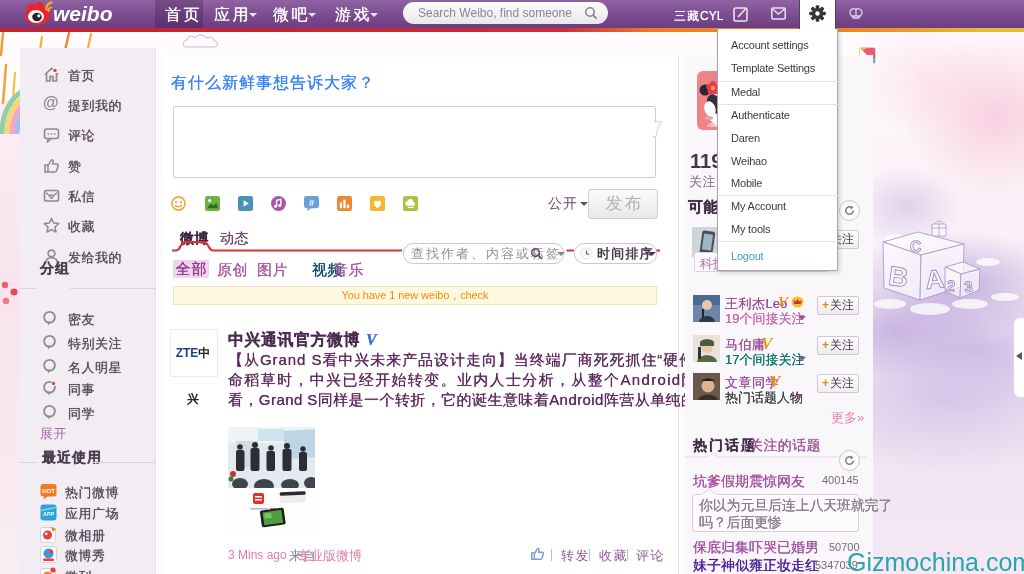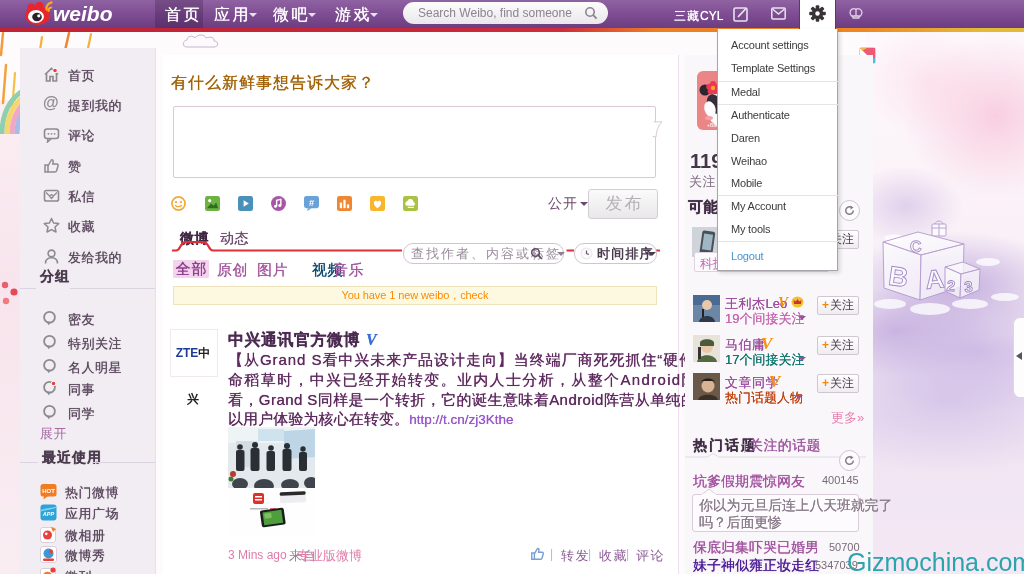--- a/index.html
+++ b/index.html
@@ -237,21 +237,21 @@
       <span class="tx">收藏</span>
     </div>
  <div class="sbitem" style="top:201px">
       <svg class="ic" viewBox="0 0 17 17">
         <circle cx="8.5" cy="5.5" r="3.4" fill="none" stroke="#8d8a90" stroke-width="1.6"></circle>
         <path d="M2.5 15.5 C2.5 11.5 5 9.8 8.5 9.8 C12 9.8 14.5 11.5 14.5 15.5" fill="none" stroke="#8d8a90" stroke-width="1.6"></path>
       </svg>
       <span class="tx">发给我的</span>
     </div>
  <div class="sbline" style="left:0;top:240px;width:16px"></div>
- <div class="sbhead" style="top:220px">分组</div>
+ <div class="sbhead" style="top:212px">分组</div>
  <div class="sbline" style="left:50px;top:240px;width:85px"></div>
  <div class="sbitem" style="top:263px;left:21px">
       <svg class="ic" viewBox="0 0 17 17">
         <circle cx="8.5" cy="7.2" r="5.4" fill="none" stroke="#8d8a90" stroke-width="1.8"></circle>
         <path d="M5.5 11.5 L7.8 15.2 L10.2 11.8" fill="#8d8a90"></path>
       </svg>
       <span class="tx" style="left:27px">密友</span>
     </div>
  <div class="sbitem" style="top:287px;left:21px">
       <svg class="ic" viewBox="0 0 17 17">
@@ -326,21 +326,21 @@
         <rect x="0.5" y="1.5" width="15" height="15" rx="2.5" fill="#fff" stroke="#d8cfda" stroke-width="1"></rect>
         <circle cx="7.5" cy="9.5" r="4.8" fill="#f07c23"></circle>
         <circle cx="7.5" cy="9.5" r="2.2" fill="#fff"></circle>
         <circle cx="13" cy="3" r="2.6" fill="#e8403d"></circle>
       </svg>
       <span class="tx">微刊</span>
     </div>
 </div>
 
 <div id="main" class="ab">
- <div class="ab ts" style="left:8px;top:18px;font-size:16px;color:#a16207;letter-spacing:1px">有什么新鲜事想告诉大家？</div>
+ <div class="ab ts" style="left:8px;top:18px;font-size:16px;color:#3b82f6;letter-spacing:1px">有什么新鲜事想告诉大家？</div>
  <div class="ab" style="left:10px;top:51px;width:481px;height:70px;background:#fff;border:1px solid #d8c8da;border-radius:2px"></div>
  <svg class="ab" style="left:489px;top:66px" width="12" height="17" viewBox="0 0 12 17">
       <path d="M1 1 L10 0.8 C6 5 4.5 10 4 16 L1 15.5 Z" fill="#fff" stroke="#d8c8da" stroke-width="1"></path>
       <rect x="0" y="1" width="2.2" height="14" fill="#fff"></rect>
     </svg>
 
  <svg class="ab" style="left:8px;top:141px" width="15" height="15" viewBox="0 0 16 16">
       <circle cx="8" cy="8" r="7" fill="#fffdf8" stroke="#f3a93c" stroke-width="1.8"></circle>
       <circle cx="5.4" cy="6.4" r="1.2" fill="#f3a93c"></circle>
       <circle cx="10.6" cy="6.4" r="1.2" fill="#f3a93c"></circle>
@@ -414,21 +414,20 @@
  <div class="ab" style="left:149px;top:206px;font-size:15px;color:#0c4a6e;letter-spacing:0.5px;text-shadow:0 0 0.7px currentColor">视频</div>
  <div class="ab" style="left:170px;top:206px;font-size:15px;color:#a4589e;letter-spacing:0.5px;text-shadow:0 0 0.7px currentColor">音乐</div>
 
  <div class="ab" style="left:10px;top:231px;width:482px;height:17px;background:#fdf9e1;border:1px solid #eee3ba;font-size:11px;color:#fe8a00;text-align:center;line-height:17px;letter-spacing:-0.1px">You have 1 new weibo<span>，</span>check</div>
 
  <div class="ab" style="left:7px;top:274px;width:46px;height:46px;background:#fff;border:1px solid #f0eaf0;text-align:center;line-height:46px;font-size:12px;font-weight:bold"><span style="color:#1e3c96">ZTE</span><span style="color:#222" class="cj2">中兴</span></div>
  <div class="ab" style="left:65px;top:275px;font-size:16px;font-weight:bold;color:#4a2a50;text-shadow:0 0 0.7px currentColor"><span style="letter-spacing:0.5px">中兴通讯官方微博</span><span style="color:#3a6ed8;font-family:'Liberation Serif',serif;font-style:italic;font-size:16px;margin-left:6px">V</span></div>
  <div class="ab" id="pl1" style="text-shadow:0 0 0.7px currentColor;left:65px;top:296px;font-size:15px;color:#5d2a5d;white-space:nowrap;letter-spacing:0.95px">【从Grand S看中兴未来产品设计走向】当终端厂商死死抓住“硬件升级”这根救</div>
  <div class="ab" id="pl2" style="text-shadow:0 0 0.7px currentColor;left:65px;top:315.5px;font-size:15px;color:#5d2a5d;white-space:nowrap;letter-spacing:1.35px">命稻草时，中兴已经开始转变。业内人士分析，从整个Android阵营的发展来</div>
  <div class="ab" id="pl3" style="text-shadow:0 0 0.7px currentColor;left:65px;top:336px;font-size:15px;color:#5d2a5d;white-space:nowrap;letter-spacing:0.43px">看，Grand S同样是一个转折，它的诞生意味着Android阵营从单纯的硬件拼杀向</div>
- <div class="ab" id="pl4" style="text-shadow:0 0 0.7px currentColor;left:65px;top:355px;font-size:15px;color:#5d2a5d;white-space:nowrap;letter-spacing:0.1px">以用户体验为核心在转变。<span style="color:#9757c8;letter-spacing:0;font-size:13.5px">http://t.cn/zj3Kthe</span></div>
 
  <svg class="ab" style="left:65px;top:372px" width="87" height="108" viewBox="0 0 87 108">
   <rect width="87" height="61" fill="#e3e9ec"></rect>
   <rect x="0" y="0" width="87" height="16" fill="#eef3f5"></rect>
   <rect x="30" y="2" width="26" height="12" fill="#cfe3ef"></rect>
   <rect x="56" y="8" width="31" height="28" fill="#bdd5e4" transform="skewY(-4)"></rect>
   <rect x="8" y="14" width="22" height="26" fill="#d4dde2"></rect>
   <g fill="#2a2e35">
    <circle cx="12" cy="20" r="2.8"></circle>
         <rect x="8" y="23" width="8.5" height="21" rx="2"></rect>
@@ -549,21 +548,21 @@
  <div class="btn-follow" style="left:132px;top:281px"><span class="plus">+</span><span style="letter-spacing:0">关注</span></div>
 
  <svg class="ab" style="left:8px;top:318px" width="27" height="27" viewBox="0 0 27 27">
       <rect width="27" height="27" fill="#6a5848"></rect>
       <circle cx="15" cy="13" r="6.5" fill="#d8b494"></circle>
       <path d="M8 10 C8 4 22 4 22 10 L22 8 L8 8 Z" fill="#2a2018"></path>
       <path d="M5 27 C6 20 24 20 25 27 Z" fill="#3a3028"></path>
     </svg>
  <div class="ab" style="left:40px;top:319px;font-size:13px;color:#9c4f9c;letter-spacing:0.5px;text-shadow:0 0 0.6px currentColor">文章同学</div>
  <div class="ab" style="left:84px;top:317px;color:#f5920f;font-family:'Liberation Serif',serif;font-style:italic;font-weight:bold;font-size:17px">V</div>
- <div class="ab" style="left:40px;top:334px;font-size:13px;color:#c2410c;letter-spacing:0;text-shadow:0 0 0.6px currentColor">热门话题人物</div>
+ <div class="ab" style="left:40px;top:334px;font-size:13px;color:#404040;letter-spacing:0;text-shadow:0 0 0.6px currentColor">热门话题人物</div>
  <span class="caret ab" style="left:106px;top:340px;border-top-color:#9c4f9c"></span>
  <div class="btn-follow" style="left:132px;top:319px"><span class="plus">+</span><span style="letter-spacing:0">关注</span></div>
  <div class="ab" style="left:146px;top:354px;font-size:13px;color:#e87fb0;letter-spacing:0">更多»</div>
 
  <div class="ab" style="left:8px;top:382px;font-size:14px;font-weight:bold;color:#3f2b44;letter-spacing:2px;text-shadow:0 0 0.7px currentColor">热门话题</div>
  <div class="ab" style="left:58px;top:383px;font-size:13px;color:#c8bfc9">|</div>
  <div class="ab" style="left:64px;top:382px;font-size:14px;color:#9b549b;letter-spacing:0.4px;text-shadow:0 0 0.7px currentColor">关注的话题</div>
  <svg class="ab" style="left:0;top:398px" width="181" height="8" viewBox="0 0 181 8">
       <path d="M0 4 L22 4 L28 0.5 L34 4 L181 4" fill="none" stroke="#e2d8e4" stroke-width="1"></path>
     </svg>

